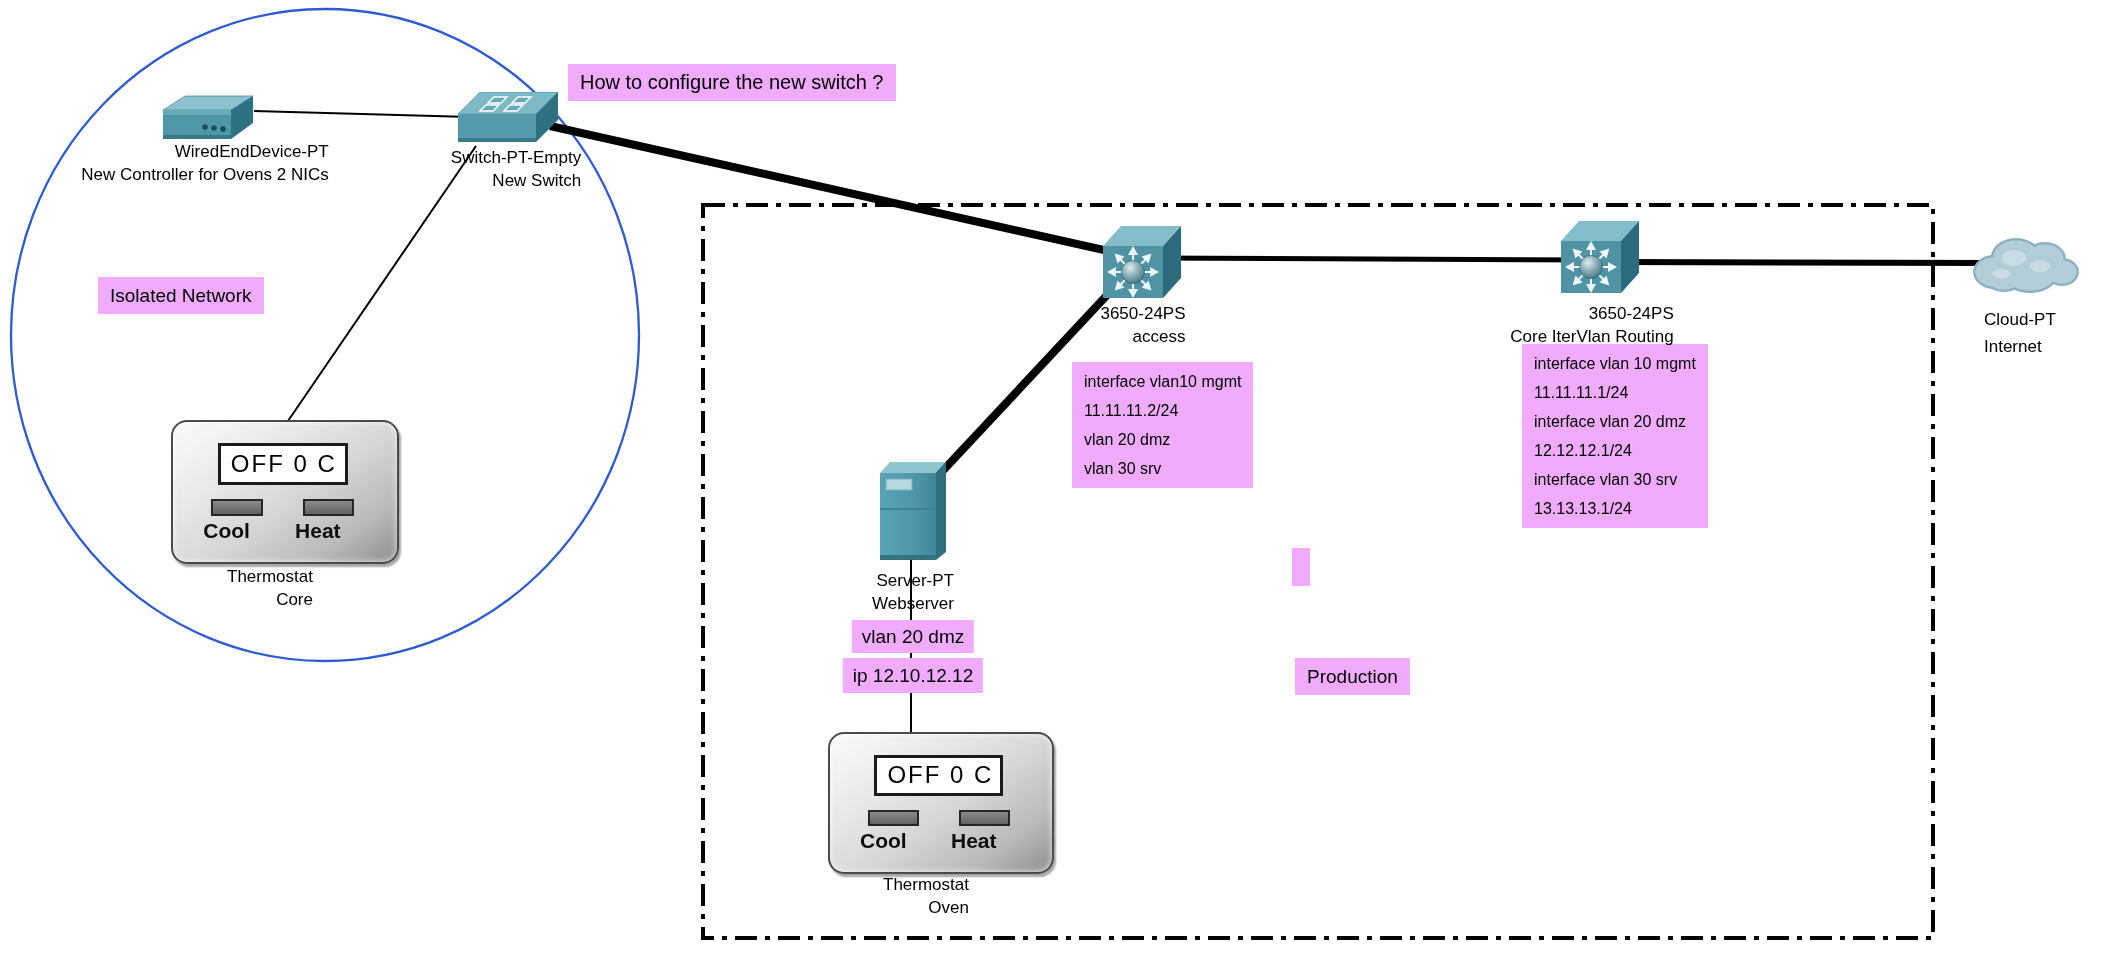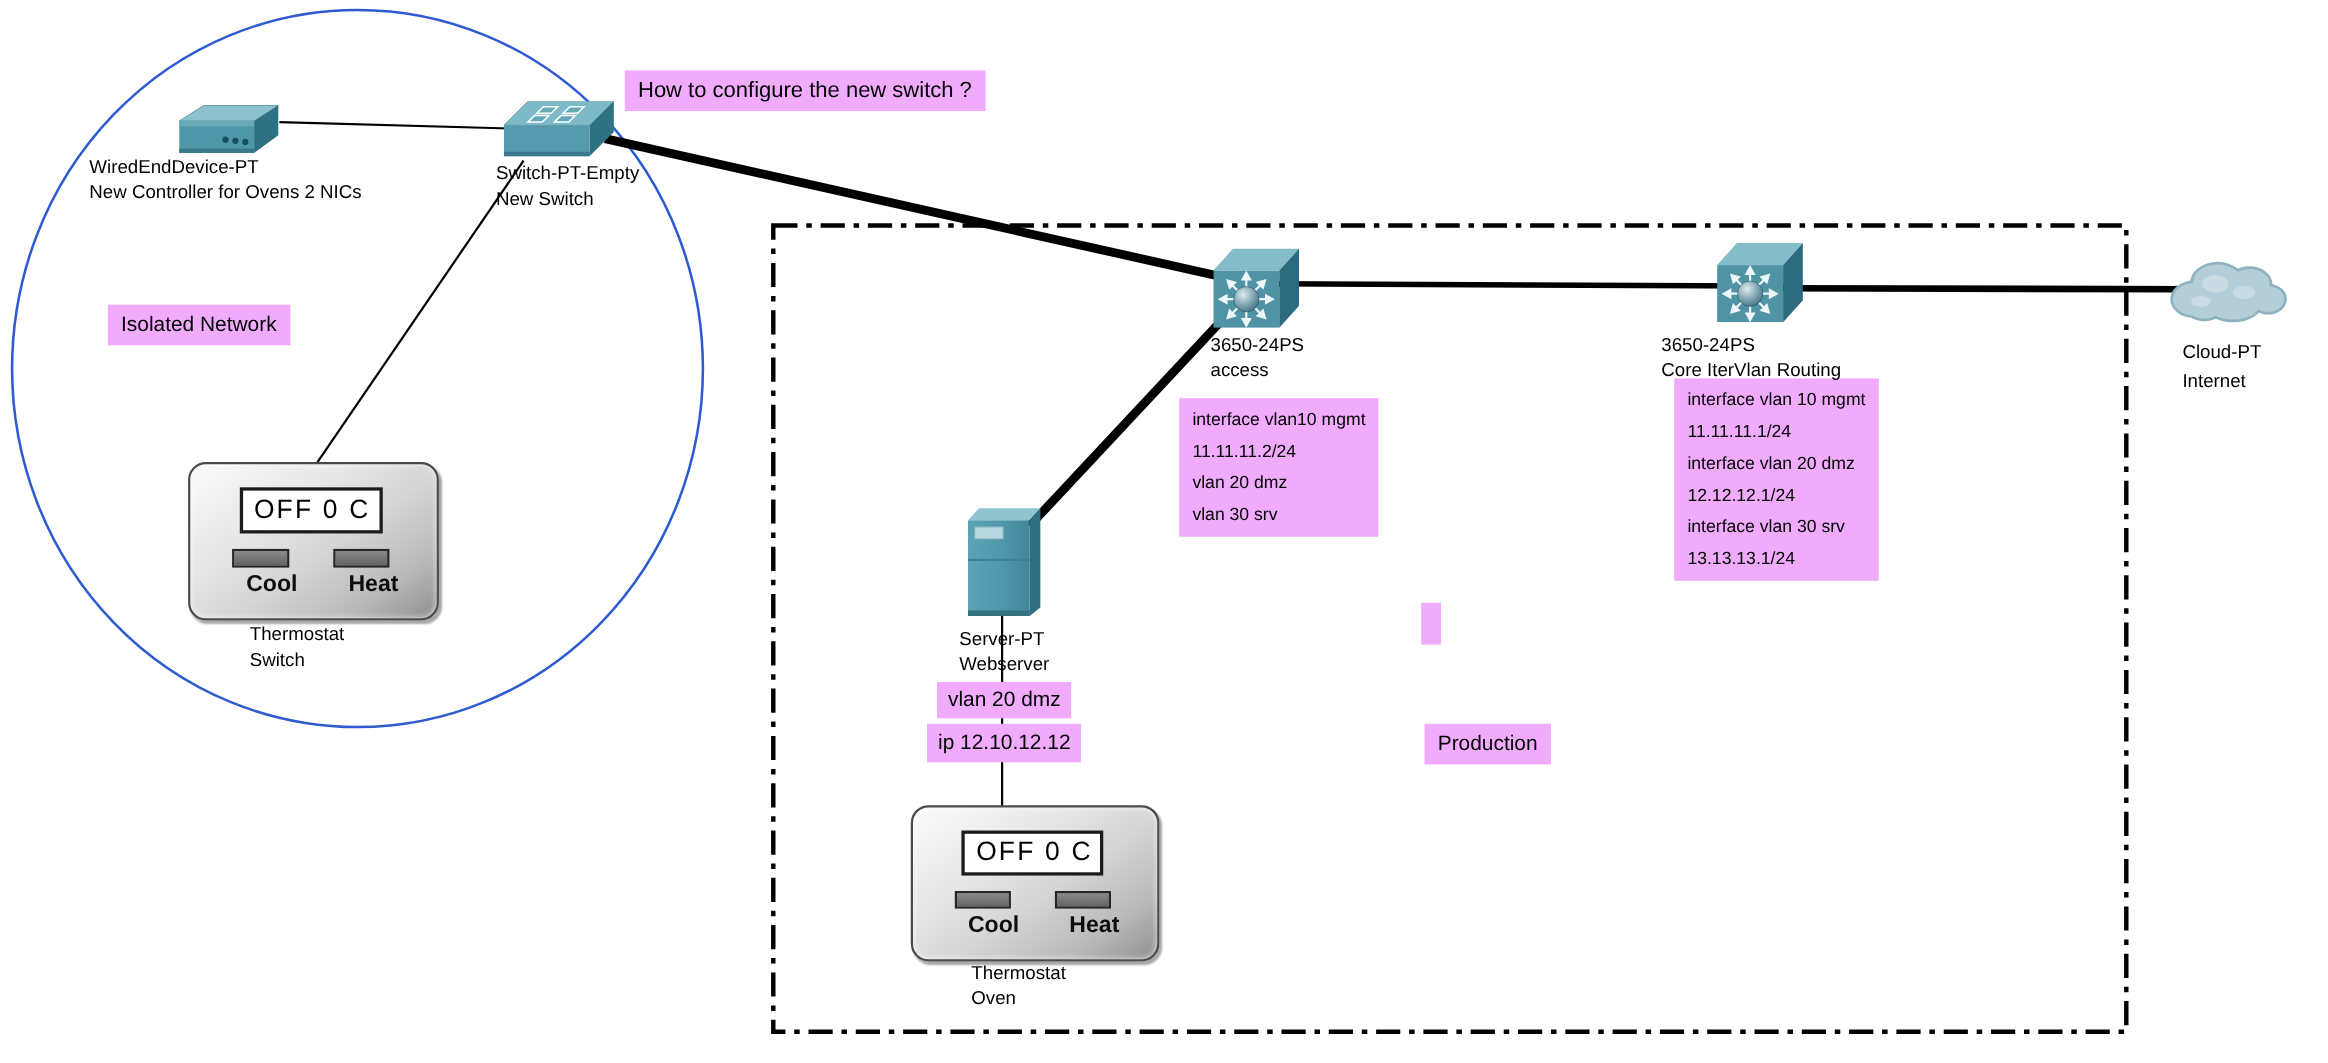--- a/index.html
+++ b/index.html
@@ -2,21 +2,21 @@
 <html><head>
 <meta charset="utf-8">
 <style>
   html,body{margin:0;padding:0;background:#ffffff;}
   #canvas{
     position:relative;width:2116px;height:966px;background:#ffffff;overflow:hidden;
     font-family:"Liberation Sans", sans-serif;color:#000;
   }
   svg.layer{position:absolute;left:0;top:0;width:2116px;height:966px;}
   .devlabel{
-    position:absolute;text-align:left;font-size:17px;line-height:23px;
+    position:absolute;text-align:right;font-size:17px;line-height:23px;
     transform:translateX(-50%);white-space:nowrap;color:#000;
   }
   .devlabel.leftalign{transform:none;text-align:left;}
   .note{
     position:absolute;background:#f0abfc;font-size:19px;line-height:27px;
     padding:5px 12px;color:#000;white-space:pre-line;
   }
   .note.center{transform:translateX(-50%);}
   .icon{position:absolute;}
   
@@ -31,21 +31,21 @@
     background:#fff;border:3px solid #1b1b1b;box-sizing:border-box;
     display:flex;align-items:center;font-size:24px;letter-spacing:2px;padding-left:10px;
     font-family:"Liberation Sans",sans-serif;
   }
   .tbtn{
     position:absolute;top:55%;width:23%;height:12%;
     background:linear-gradient(#8a8a8a,#636363);border:2px solid #262626;box-sizing:border-box;
   }
   .tbtn.b1{left:17%;} .tbtn.b2{left:58%;}
   .tlab{
-    position:absolute;top:69%;width:30%;text-align:right;
+    position:absolute;top:69%;width:30%;text-align:left;
     font-weight:bold;font-size:21px;color:#0d0d0d;
   }
   .tlab.l1{left:13.5%;} .tlab.l2{left:54.5%;}
 </style>
 </head>
 <body>
 
 <div id="canvas">
 
   <svg class="layer">
@@ -241,21 +241,21 @@
     <div>New Controller for Ovens 2 NICs</div>
   </div>
 
   <div class="devlabel" style="left:516px;top:146px;">
     <div>Switch-PT-Empty</div>
     <div>New Switch</div>
   </div>
 
   <div class="devlabel" style="left:270px;top:565px;">
     <div>Thermostat</div>
-    <div>Switch</div>
+    <div>Core</div>
   </div>
 
   <div class="devlabel" style="left:1143px;top:302px;">
     <div>3650-24PS</div>
     <div>access</div>
   </div>
 
   <div class="devlabel" style="left:1592px;top:302px;">
     <div>3650-24PS</div>
     <div>Core IterVlan Routing</div>

